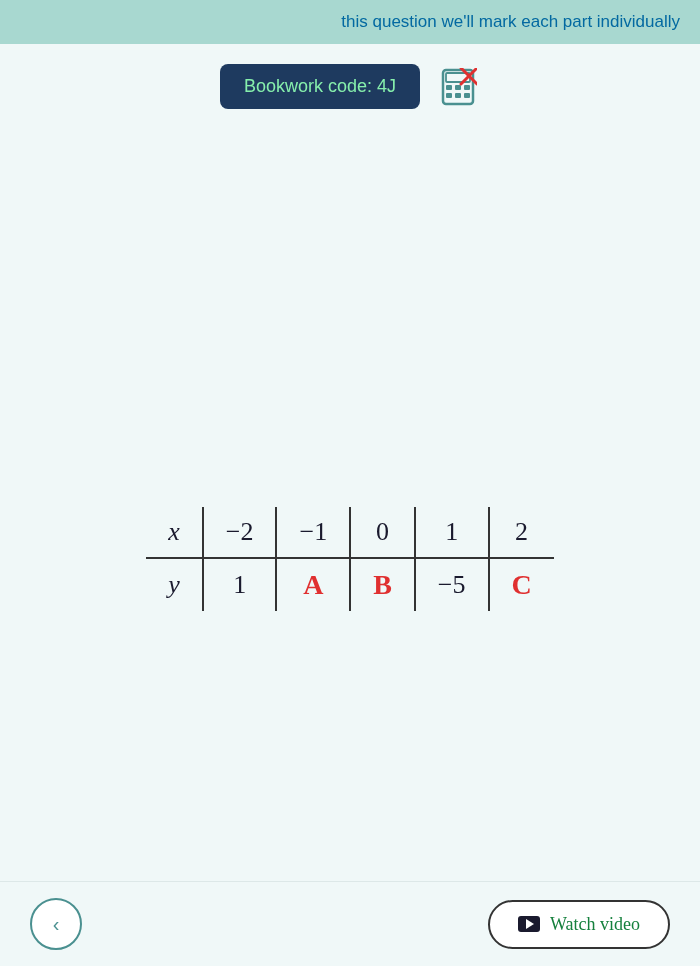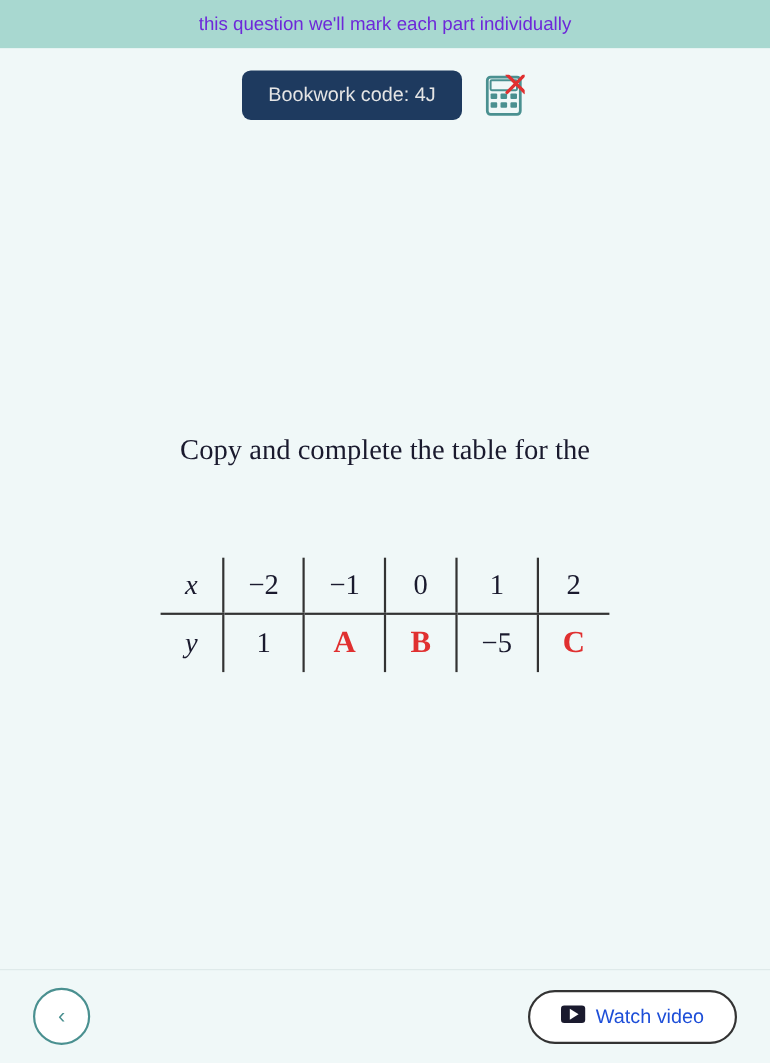--- a/index.html
+++ b/index.html
@@ -11,37 +11,37 @@
       font-family: 'Georgia', serif;
       display: flex;
       flex-direction: column;
       overflow: hidden;
     }
 
     .top-banner {
       background: #a8d8d0;
       padding: 12px 20px;
       font-size: 17px;
-      color: #6d28d9;
-      text-align: center;
+      color: #0369a1;
+      text-align: right;
       font-family: Arial, sans-serif;
     }
 
     .bookwork-row {
       display: flex;
       align-items: center;
       justify-content: center;
       gap: 16px;
       padding: 20px 20px 10px 20px;
       background: #f0f8f8;
     }
 
     .bookwork-badge {
       background: #1e3a5f;
-      color: #e5e5e5;
+      color: #86efac;
       padding: 12px 24px;
       border-radius: 8px;
       font-size: 18px;
       font-family: Arial, sans-serif;
       font-weight: 500;
     }
 
     .calc-icon {
       width: 44px;
       height: 44px;
@@ -129,29 +129,29 @@
       display: flex;
       align-items: center;
       justify-content: center;
       cursor: pointer;
       font-size: 20px;
       color: #4a9090;
     }
 
     .watch-video-btn {
       display: flex;
-      align-items: flex-start;
+      align-items: center;
       gap: 10px;
       border: 2px solid #333;
       background: white;
       border-radius: 30px;
       padding: 12px 28px;
       font-size: 18px;
-      font-family: Liberation Sans, sans-serif;
-      color: #1d4ed8;
+      font-family: Liberation Serif, serif;
+      color: #15803d;
       cursor: pointer;
       font-weight: 500;
     }
 
     .video-icon {
       width: 22px;
       height: 16px;
       background: #1a1a2e;
       border-radius: 3px;
       display: flex;
@@ -204,21 +204,21 @@
       <rect x="25" y="25" width="6" height="5" rx="1" fill="#4a9090"></rect>
 
       <line x1="22" y1="0" x2="38" y2="16" stroke="#e03030" stroke-width="3" stroke-linecap="round"></line>
       <line x1="38" y1="0" x2="22" y2="16" stroke="#e03030" stroke-width="3" stroke-linecap="round"></line>
     </svg>
   </div>
 </div>
 
 <div class="main-content">
   <div class="question-text">
-    <span>Copy and complete the table for the</span><br>
+    <br>
     <br>
   </div>
 
   <div class="table-container">
     <table>
       <tbody>
           <tr class="header-row">
         <td class="var-cell"><em>x</em></td>
         <td class="col-sep">−2</td>
         <td class="col-sep">−1</td>

